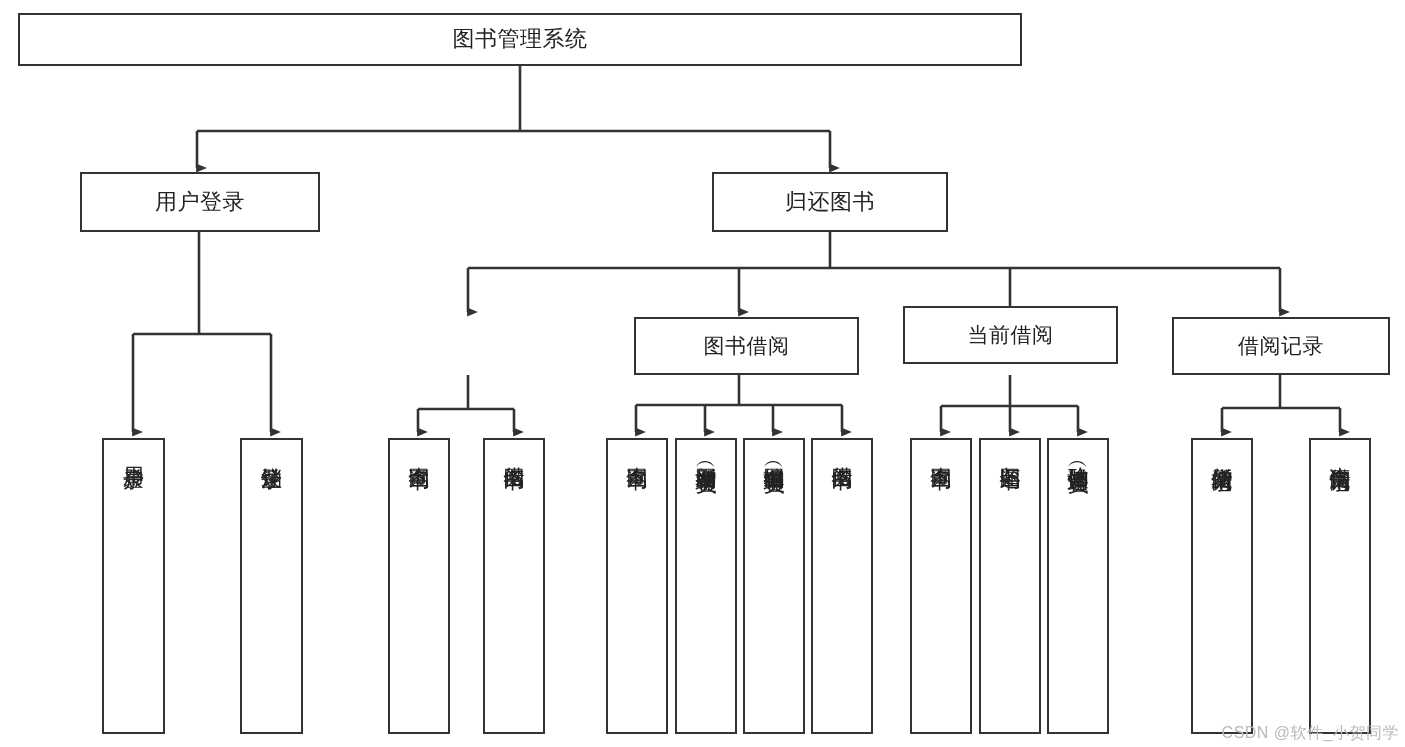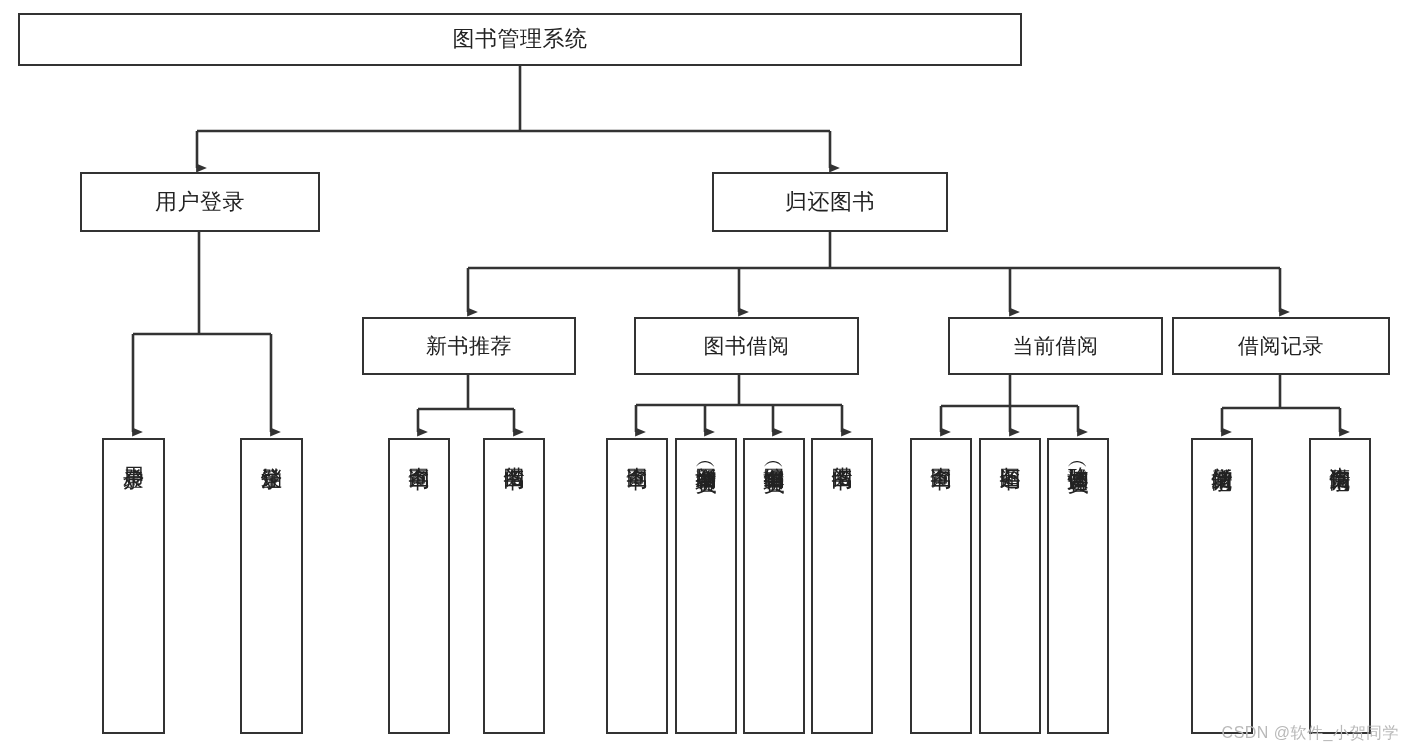--- a/index.html
+++ b/index.html
@@ -137,27 +137,24 @@
     <span class="label">图书管理系统</span>
   </div>
 
   <div class="node node-l2" style="left:80px; top:172px; width:240px; height:60px;">
     <span class="label">用户登录</span>
   </div>
   <div class="node node-l2" style="left:712px; top:172px; width:236px; height:60px;">
     <span class="label">归还图书</span>
   </div>
 
-  <div class="node node-l3" style="left:362px; top:317px; width:214px; height:58px;">
-    <span class="label">新书推荐</span>
-  </div>
   <div class="node node-l3" style="left:634px; top:317px; width:225px; height:58px;">
     <span class="label">图书借阅</span>
   </div>
-  <div class="node node-l3" style="left:903px; top:317px; width:215px; height:58px;margin-left:45px;">
+  <div class="node node-l3" style="left:903px; top:306px; width:215px; height:58px;">
     <span class="label">当前借阅</span>
   </div>
   <div class="node node-l3" style="left:1172px; top:317px; width:218px; height:58px;align-items:center;">
     <span class="label">借阅记录</span>
   </div>
 
   <div class="node node-leaf" style="left:102px; top:438px; width:63px; height:296px;">
     <span class="label">用户登录</span>
   </div>
   <div class="node node-leaf" style="left:240px; top:438px; width:63px; height:296px;">

